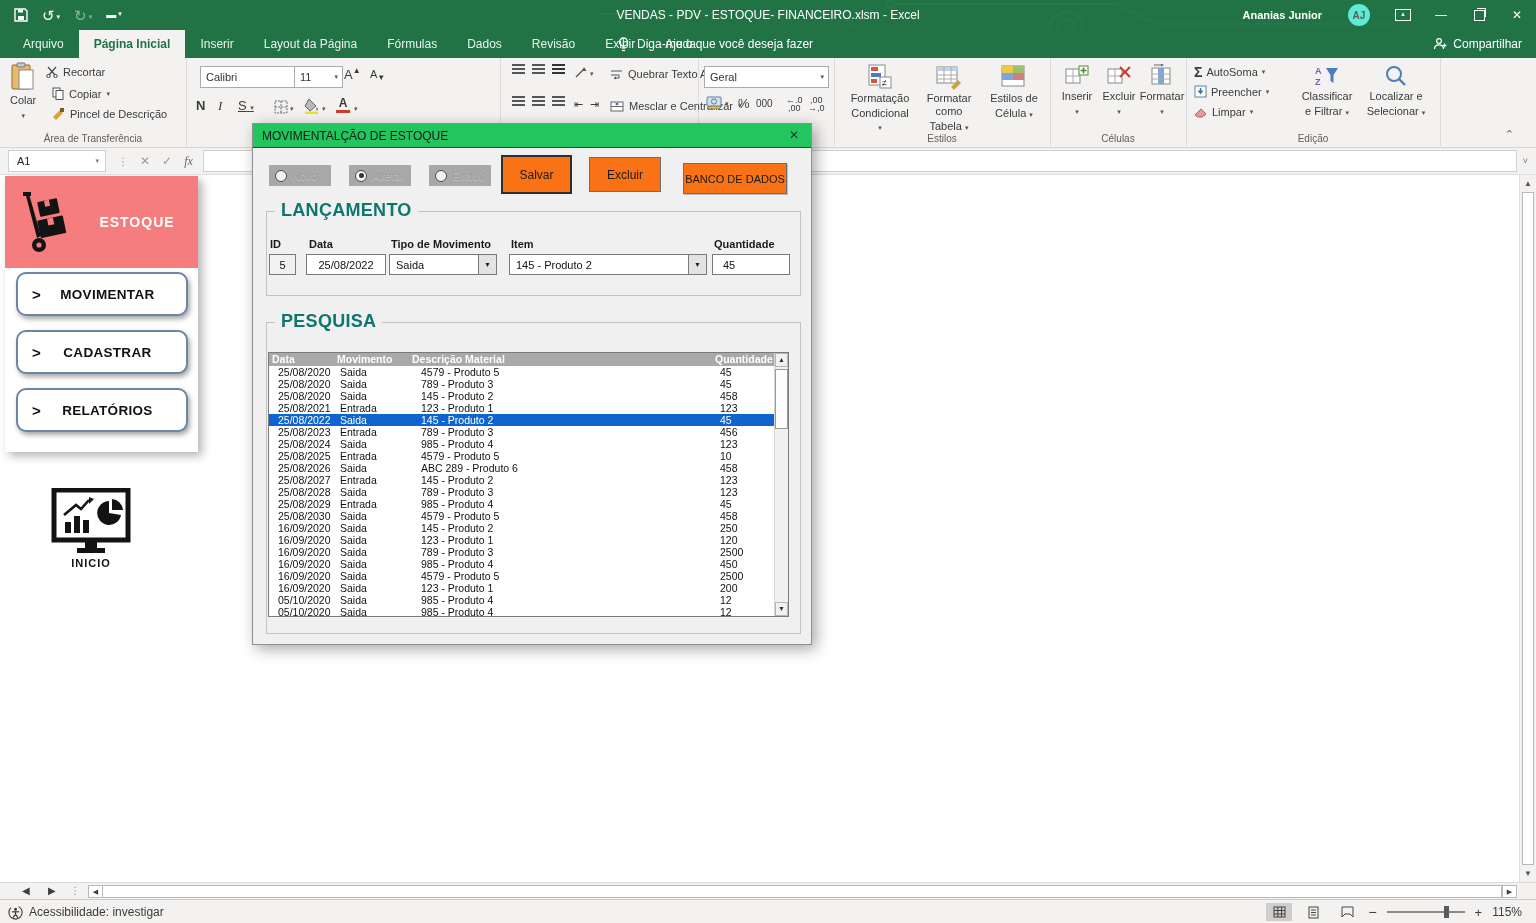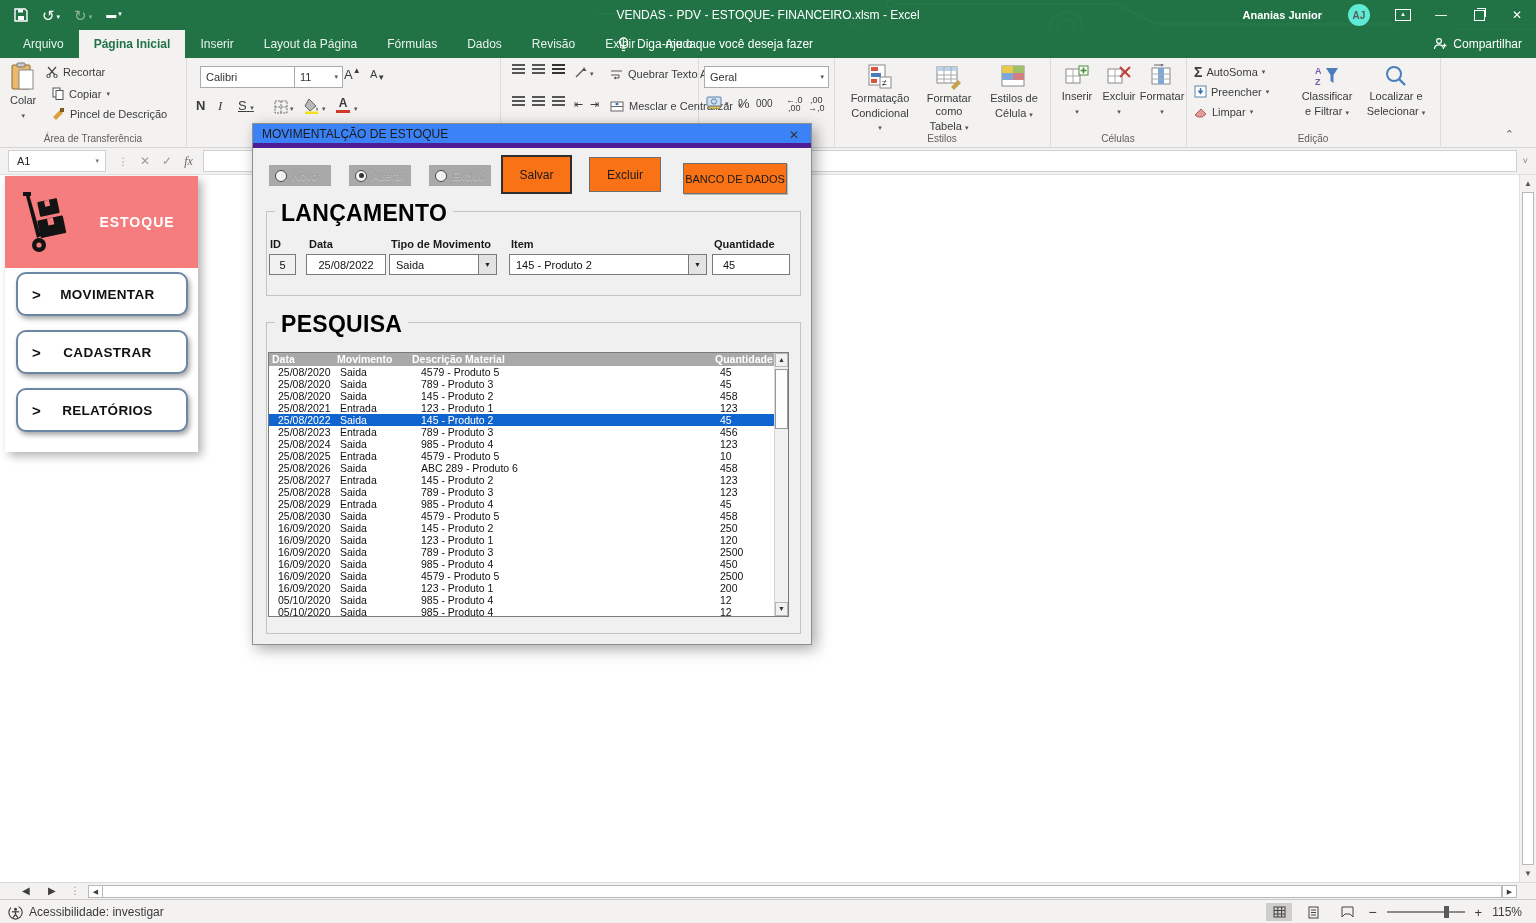--- a/index.html
+++ b/index.html
@@ -67,31 +67,31 @@
   .statusbar{position:absolute;left:0;top:899px;width:1536px;height:24px;background:#f3f2f1;border-top:1px solid #c9c9c9;z-index:2;}
   .acc{position:absolute;left:8px;top:0;height:24px;display:flex;align-items:center;gap:6px;font-size:12px;color:#3b3b3b;}
   .viewbtn{position:absolute;top:3px;width:26px;height:18px;display:flex;align-items:center;justify-content:center;}
   .viewbtn.sel{background:#cfcecd;}
   .zoomwrap{position:absolute;right:14px;top:0;height:24px;display:flex;align-items:center;gap:10px;color:#3b3b3b;}
   .ztrack{width:78px;height:2px;background:#8a8a8a;position:relative;}
   .zthumb{position:absolute;left:57px;top:-5px;width:5px;height:12px;background:#5a5a5a;}
   
   .dialog{position:absolute;left:252px;top:123px;width:558px;height:520px;background:#f0f0f0;border:1px solid #8f8f8f;
           box-shadow:4px 4px 14px rgba(0,0,0,.35);z-index:60;}
-  .dlg-title{position:absolute;left:0;top:0;width:100%;height:24px;background:#3b82f6;border-bottom:5px solid #4c1d95;
+  .dlg-title{position:absolute;left:0;top:0;width:100%;height:24px;background:#22c55e;border-bottom:1px solid #4c1d95;
              display:flex;align-items:center;font-size:12px;color:#1a1a1a;padding-left:9px;box-sizing:border-box;}
   .dlg-close{position:absolute;right:8px;top:4px;width:18px;height:16px;text-align:center;font-size:12px;color:#333;cursor:pointer;}
   .dis-opt{position:absolute;top:41px;width:62px;height:21px;background:#a8a8a8;display:flex;align-items:center;gap:5px;
            padding-left:6px;box-sizing:border-box;font-size:11px;color:#9d9d9d;text-shadow:0 1px 0 rgba(255,255,255,.35);}
   .radio{width:10px;height:10px;border-radius:50%;background:#f3f3f3;border:1px solid #4a4a4a;position:relative;flex:none;}
   .radio.on:after{content:"";position:absolute;left:2.5px;top:2.5px;width:5px;height:5px;border-radius:50%;background:#333;}
   .pbtn{position:absolute;background:#f97316;display:flex;align-items:center;justify-content:center;font-size:12px;color:#1a1a1a;
         cursor:pointer;box-sizing:border-box;text-align:right;}
   .groupbox{position:absolute;border:1px solid #c3c3c3;}
-  .legend{position:absolute;top:-12px;left:8px;background:#f0f0f0;padding:0 6px;font-weight:bold;font-size:23px;color:#000000;letter-spacing:.3px;}
+  .legend{position:absolute;top:-12px;left:8px;background:#f0f0f0;padding:0 6px;font-weight:bold;font-size:18px;color:#0f766e;letter-spacing:.3px;}
   .flabel{position:absolute;font-size:11px;font-weight:bold;color:#1a1a1a;}
   .tbox{position:absolute;background:#fff;border:1px solid #7a7a7a;font-size:11px;color:#111;display:flex;align-items:center;box-sizing:border-box;height:21px;}
   .vcombo{position:absolute;background:#fff;border:1px solid #7a7a7a;font-size:11px;color:#111;display:flex;align-items:center;
           box-sizing:border-box;height:21px;padding-left:6px;}
   .vcombo .btn{margin-left:auto;width:17px;align-self:stretch;background:#e3e3e3;border-left:1px solid #7a7a7a;
                display:flex;align-items:center;justify-content:center;font-size:7px;color:#222;}
   .listbox{position:absolute;left:15px;top:228px;width:521px;height:265px;background:#fff;border:1px solid #7a7a7a;box-sizing:border-box;}
   .lb-head{position:absolute;left:0;top:0;right:0;height:13px;background:#a9a9a9;color:#fff;font-weight:bold;font-size:10.5px;}
   .lb-head span{position:absolute;top:0;line-height:13px;white-space:nowrap;}
   .lb-rows{position:absolute;left:0;top:13px;right:13px;bottom:0;overflow:hidden;}
@@ -486,20 +486,35 @@
           <div class="side-btn" style="top: 154px;">
             <span class="chev">&gt;</span>
             <span class="lbl">CADASTRAR</span>
           </div>
           <div class="side-btn" style="top: 212px;">
             <span class="chev">&gt;</span>
             <span class="lbl">RELATÓRIOS</span>
           </div>
         </div>
     </div>
+    <div class="inicio">
+      <svg width="80" height="66" viewBox="0 0 80 66" style="margin:0 auto;">
+        <rect x="3" y="2" width="74" height="50" fill="#fff" stroke="#131313" stroke-width="5"></rect>
+        <rect x="14" y="34" width="6" height="11" fill="#131313"></rect>
+        <rect x="23" y="28" width="6" height="17" fill="#131313"></rect>
+        <rect x="32" y="32" width="6" height="13" fill="#131313"></rect>
+        <polyline points="13,27 25,17 30,21 38,12" fill="none" stroke="#131313" stroke-width="2.6"></polyline>
+        <polygon points="38,9 43,11 38,16" fill="#131313"></polygon>
+        <path d="M58 13 A12 12 0 1 0 70 27 L58 25 Z" fill="#131313"></path>
+        <path d="M61 11 A12 12 0 0 1 72 22 L61 22 Z" fill="#131313"></path>
+        <rect x="34" y="52" width="12" height="8" fill="#131313"></rect>
+        <rect x="26" y="60" width="28" height="5" fill="#131313"></rect>
+      </svg>
+      <div class="cap">INICIO</div>
+    </div>
   </div>
 
   <div class="vscroll">
     <span class="sarrow" style="top:4px;">▲</span>
     <div class="vthumb"></div>
     <span class="sarrow" style="bottom:4px;">▼</span>
   </div>
   <div class="hrow">
     <span class="navarr" style="left:22px;">◀</span>
     <span class="navarr" style="left:48px;">▶</span>

